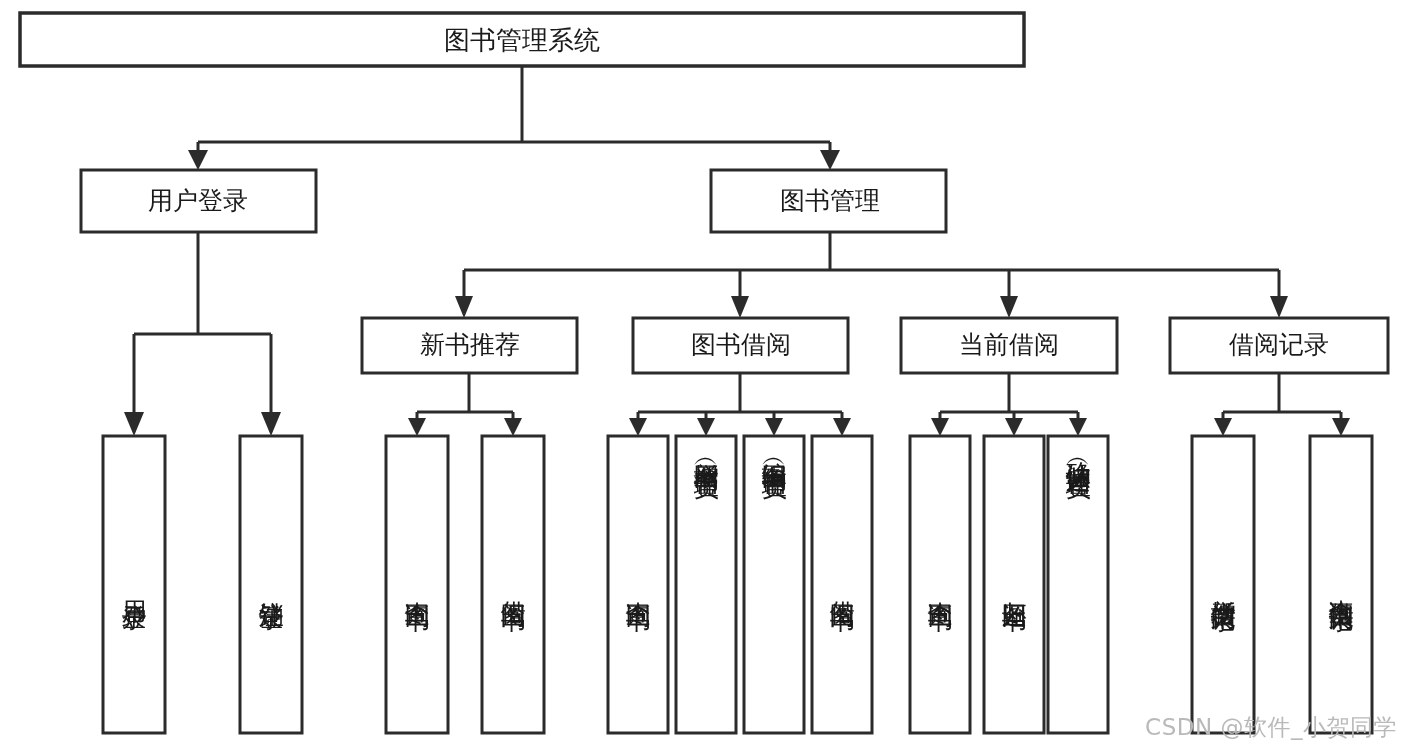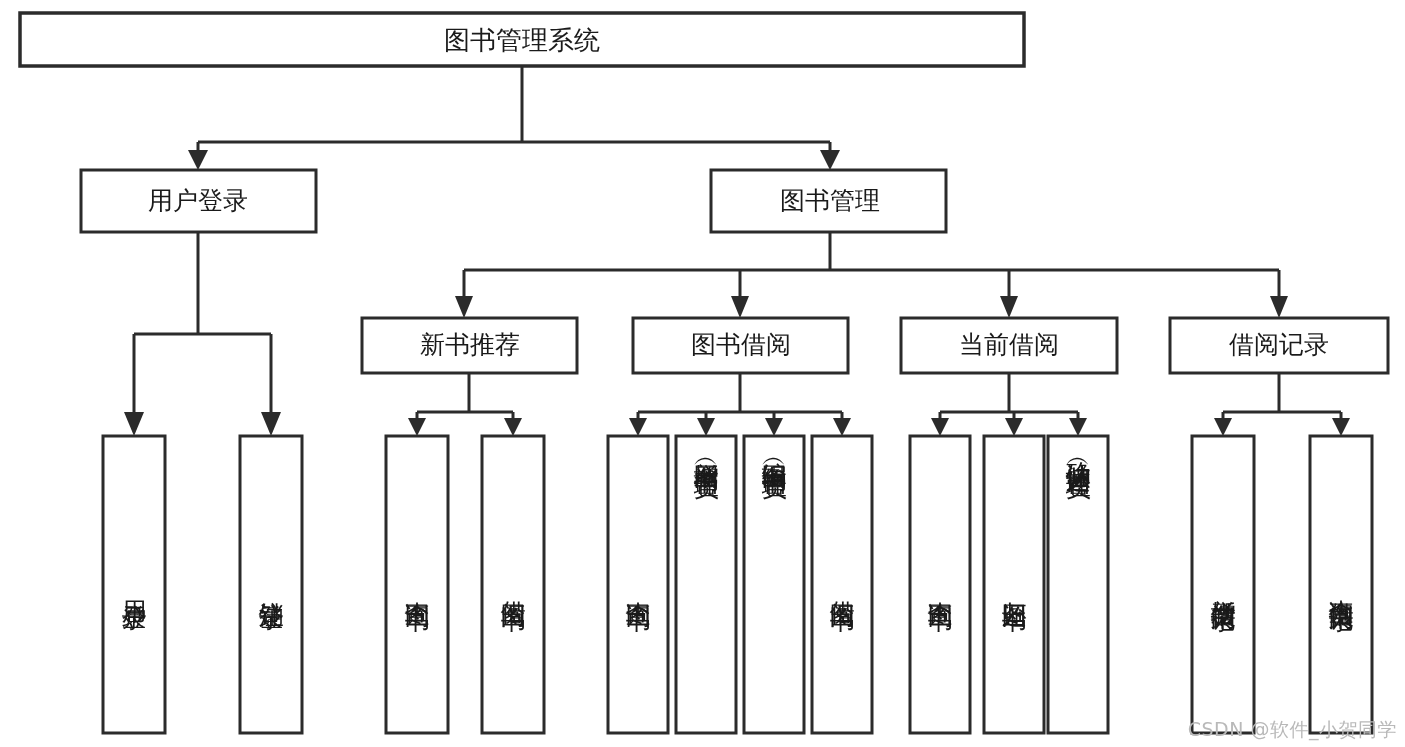--- a/index.html
+++ b/index.html
@@ -73,21 +73,21 @@
     letter-spacing: 2px;
     color: #1a1a1a;
     white-space: nowrap;
     text-align: center;
   }
   .watermark {
     position: absolute;
     right: 8px;
     bottom: 4px;
     font-family: "DejaVu Sans", "Liberation Sans", sans-serif;
-    font-size: 19px;
+    font-size: 23px;
     color: #b9b9b9;
     letter-spacing: 0.5px;
     white-space: nowrap;
   }
 </style>
 </head>
 <body>
 
 <div id="diagram-root">
 

